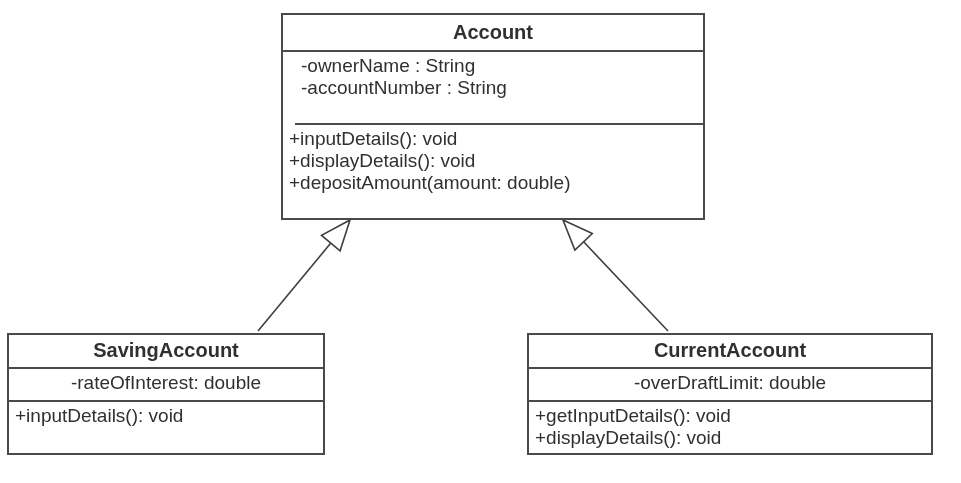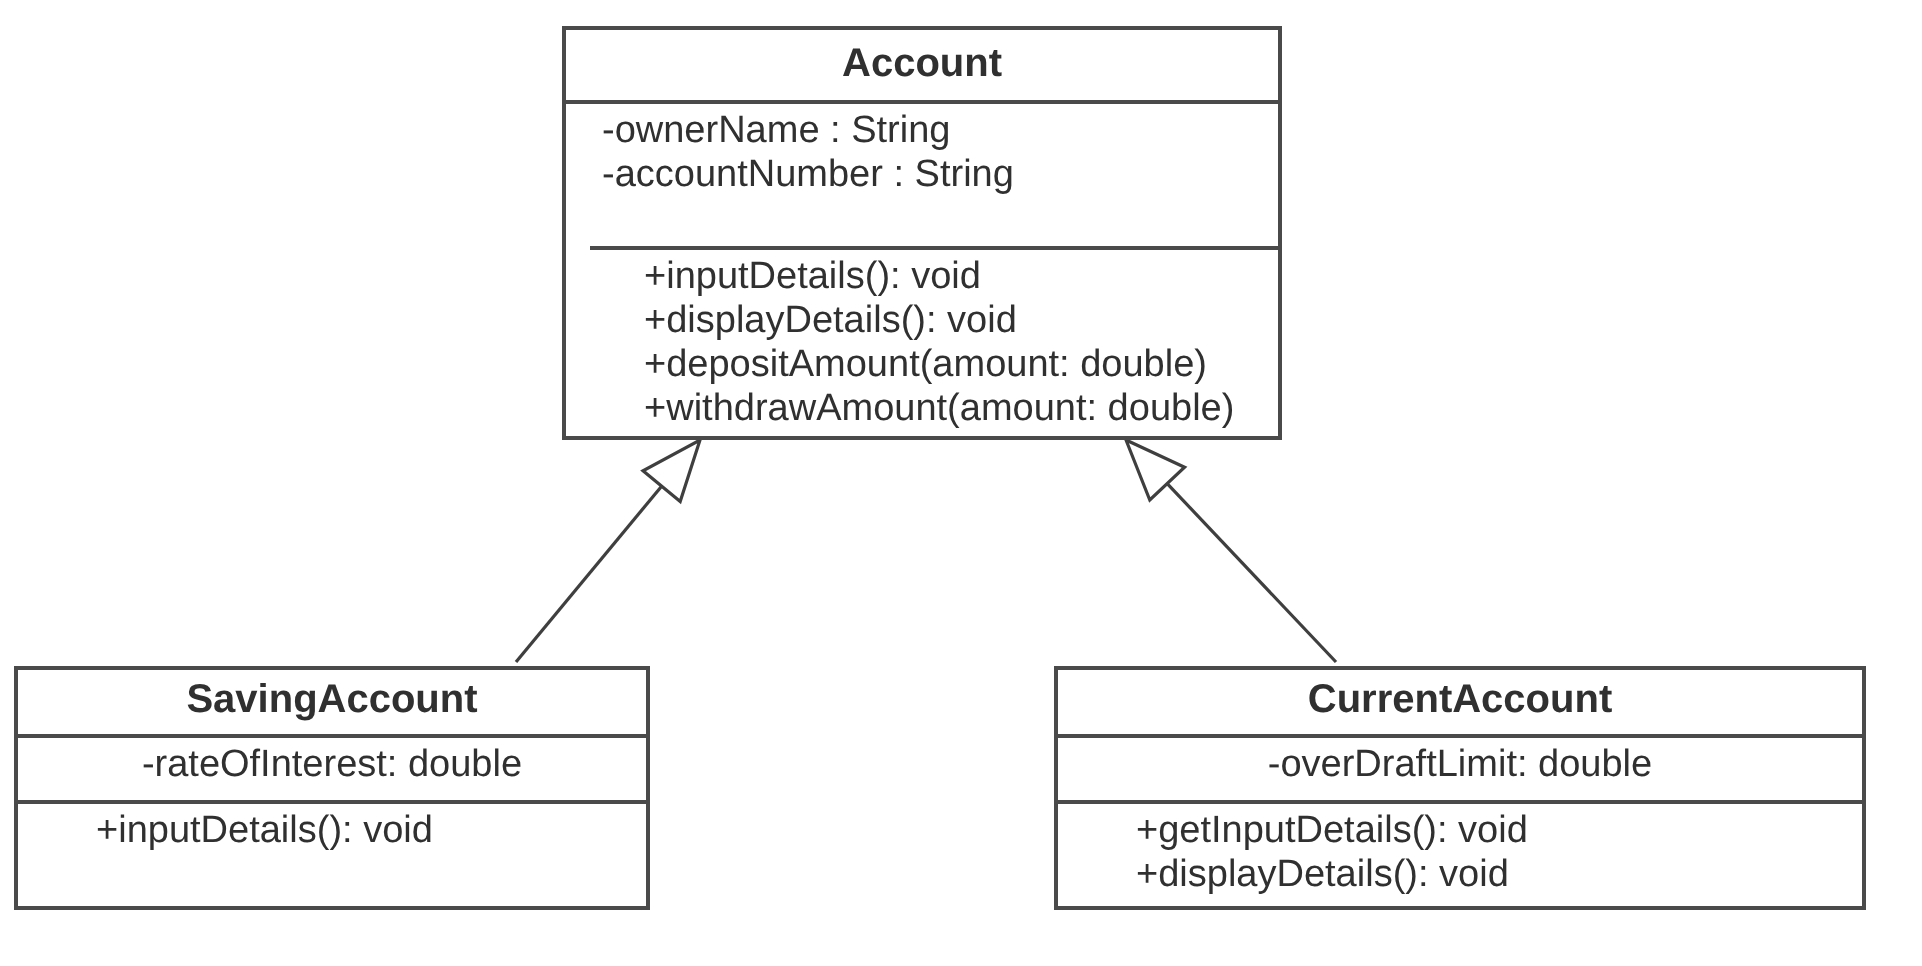--- a/index.html
+++ b/index.html
@@ -39,28 +39,28 @@
     white-space: nowrap;
     overflow: hidden;
   }
   .uml-compartment {
     box-sizing: border-box;
     border-bottom: 2px solid #4a4a4a;
     padding: 3px 6px 0 6px;
     font-size: 19px;
     overflow: hidden;
   }
-  .uml-compartment.last { border-bottom: none; margin-left: 33px; }
+  .uml-compartment.last { border-bottom: none; }
   .uml-row {
     line-height: 22px;
     white-space: nowrap;
   }
 
   
-  .c-account { left: 281px; top: 13px; width: 360px; height: 207px; }
+  .c-account { left: 281px; top: 13px; width: 424px; height: 207px; }
   .c-account .uml-title { height: 37px; line-height: 34px; }
   .c-account .compartment-attrs { height: 73px; margin-left: 12px; }
   .c-account .compartment-methods { height: 93px; }
 
   
   .c-saving  { left: 7px;   top: 333px; width: 318px; height: 122px; }
   .c-current { left: 527px; top: 333px; width: 406px; height: 122px; }
   .c-saving .uml-title, .c-current .uml-title { height: 34px; line-height: 31px; }
   .c-saving .compartment-attrs, .c-current .compartment-attrs { height: 33px; text-align: center; }
   .c-saving .compartment-methods, .c-current .compartment-methods { height: 51px; }
@@ -84,21 +84,20 @@
   <div class="uml-class c-account">
     <div class="uml-title">Account</div>
     <div class="uml-compartment compartment-attrs">
       <div class="uml-row">-ownerName : String</div>
       <div class="uml-row">-accountNumber : String</div>
     </div>
     <div class="uml-compartment compartment-methods last">
       <div class="uml-row">+inputDetails(): void</div>
       <div class="uml-row">+displayDetails(): void</div>
       <div class="uml-row">+depositAmount(amount: double)</div>
-      <div class="uml-row">+withdrawAmount(amount: double)</div>
     </div>
   </div>
 
   <div class="uml-class c-saving">
     <div class="uml-title">SavingAccount</div>
     <div class="uml-compartment compartment-attrs">
       <div class="uml-row">-rateOfInterest: double</div>
     </div>
     <div class="uml-compartment compartment-methods last">
       <div class="uml-row">+inputDetails(): void</div>

